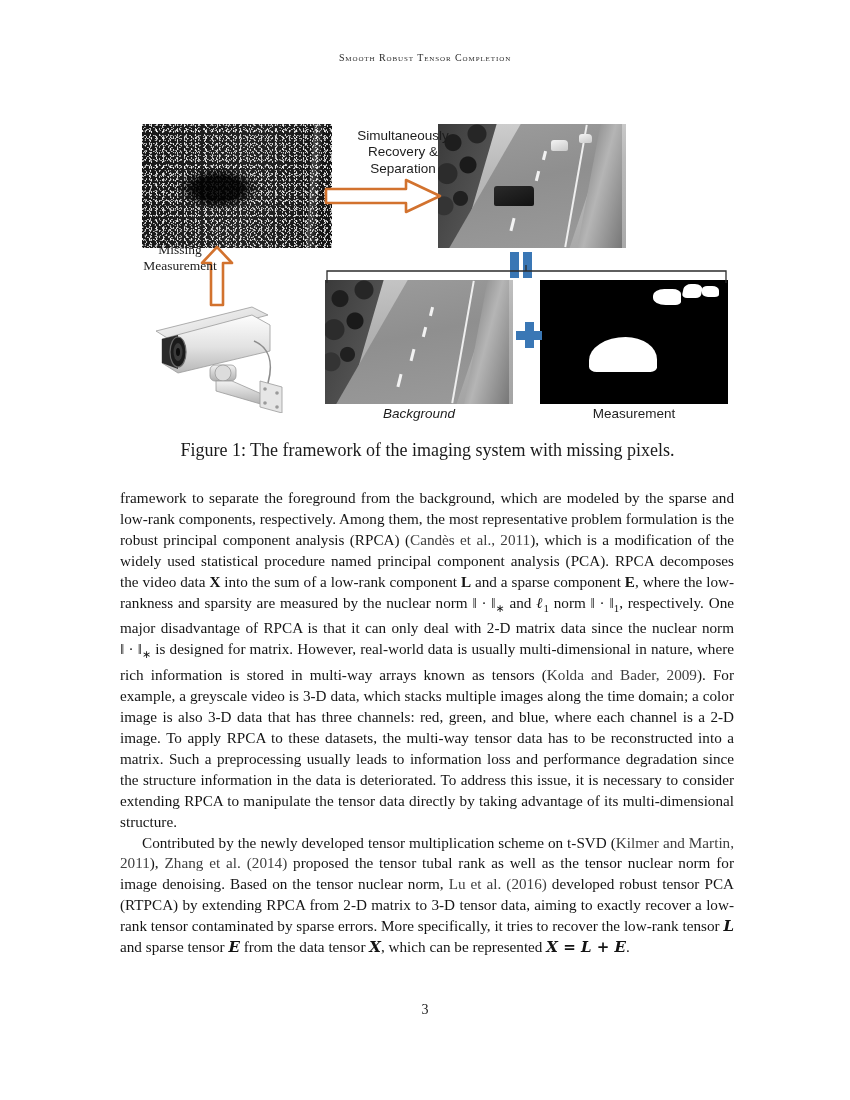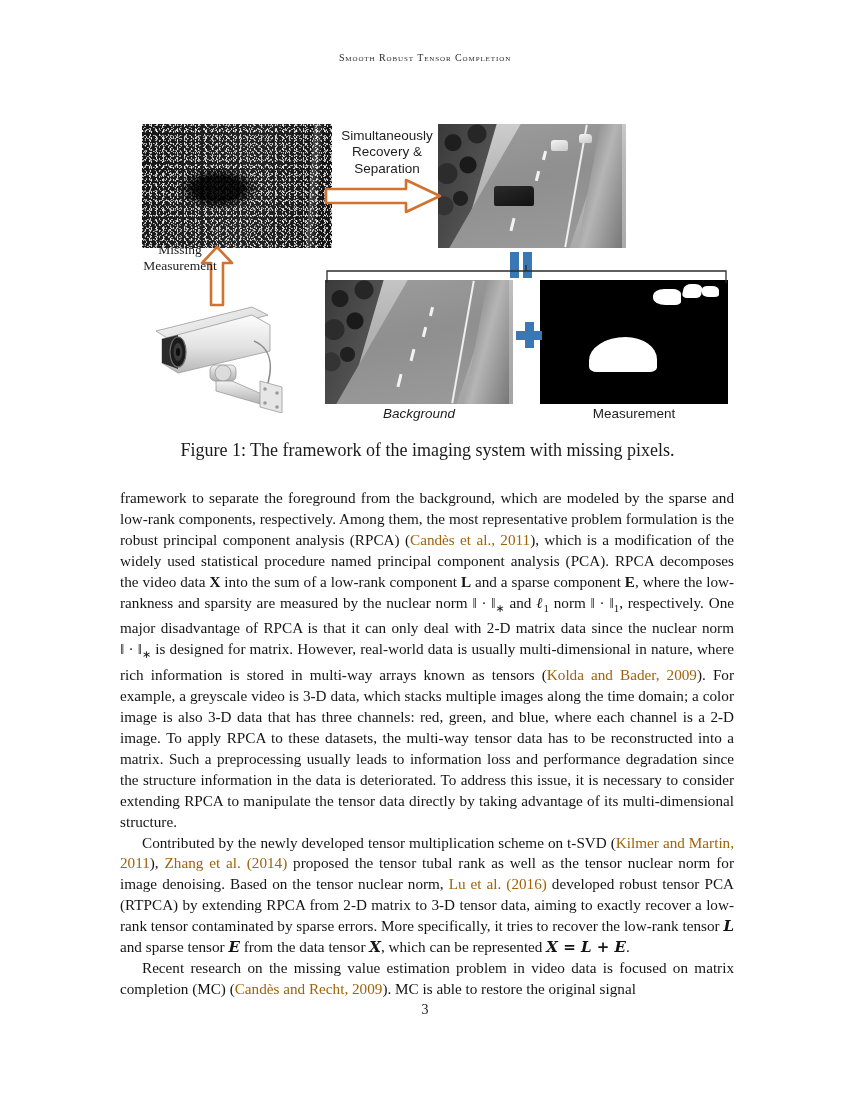--- a/index.html
+++ b/index.html
@@ -179,21 +179,21 @@
 
   
   .arrow-label {
     position: absolute;
     font-family: "Liberation Sans", sans-serif;
     font-size: 13.5px;
     line-height: 1.22;
     color: #1d1d1d;
     text-align: center;
   }
-  .label-sim { left: 213px; top: 18px; width: 108px; }
+  .label-sim { left: 229px; top: 18px; width: 108px; }
   .label-missing { left: 8px; top: 132px; width: 104px; text-align: center; font-family: Liberation Serif, serif; }
 
   .fig-caption-label {
     position: absolute;
     font-family: "Liberation Sans", sans-serif;
     font-size: 13.5px;
     color: #1d1d1d;
     text-align: center;
   }
   .label-background { left: 205px; top: 296px; width: 188px; font-style: italic; }
@@ -250,21 +250,21 @@
     width: 614px;
     font-size: 15.2px;
     line-height: 20.9px;
     text-align: justify;
     text-justify: inter-word;
     color: #141414;
     hyphens: none;
   }
   .body-text p { margin: 0; }
   .body-text p.indent { text-indent: 22px; }
-  .cite { color: #a16207; }
+  .cite { color: #404040; }
   .bm { font-weight: bold; }
   .cal {
     font-family: "DejaVu Serif", serif;
     font-weight: bold;
     font-style: italic;
     font-size: 15px;
   }
   .norm { white-space: nowrap; }
   sub { font-size: 0.72em; }
 
@@ -402,17 +402,16 @@
 </div>
 
 <div class="figure-caption">Figure 1: The framework of the imaging system with missing pixels.</div>
 
 <div class="body-text">
 
   <p><span>framework to separate the foreground from the background, which are modeled by the sparse and low-rank components, respectively. Among them, the most representative problem formulation is the robust principal component analysis (RPCA) (</span><span class="cite">Candès et al., 2011</span><span>), which is a modification of the widely used statistical procedure named principal component analysis (PCA). RPCA decomposes the video data </span><span class="bm">X</span><span> into the sum of a low-rank component </span><span class="bm">L</span><span> and a sparse component </span><span class="bm">E</span><span>, where the low-rankness and sparsity are measured by the nuclear norm </span><span class="norm"><span>‖ · ‖</span><sub>∗</sub></span><span> and </span><span class="norm"><i>ℓ</i><sub>1</sub></span><span> norm </span><span class="norm"><span>‖ · ‖</span><sub>1</sub></span><span>, respectively. One major disadvantage of RPCA is that it can only deal with 2-D matrix data since the nuclear norm </span><span class="norm"><span>‖ · ‖</span><sub>∗</sub></span><span> is designed for matrix. However, real-world data is usually multi-dimensional in nature, where rich information is stored in multi-way arrays known as tensors (</span><span class="cite">Kolda and Bader, 2009</span><span>). For example, a greyscale video is 3-D data, which stacks multiple images along the time domain; a color image is also 3-D data that has three channels: red, green, and blue, where each channel is a 2-D image. To apply RPCA to these datasets, the multi-way tensor data has to be reconstructed into a matrix. Such a preprocessing usually leads to information loss and performance degradation since the structure information in the data is deteriorated. To address this issue, it is necessary to consider extending RPCA to manipulate the tensor data directly by taking advantage of its multi-dimensional structure.</span></p>
 
   <p class="indent"><span>Contributed by the newly developed tensor multiplication scheme on t-SVD (</span><span class="cite">Kilmer and Martin, 2011</span><span>), </span><span class="cite">Zhang et al. (2014)</span><span> proposed the tensor tubal rank as well as the tensor nuclear norm for image denoising. Based on the tensor nuclear norm, </span><span class="cite">Lu et al. (2016)</span><span> developed robust tensor PCA (RTPCA) by extending RPCA from 2-D matrix to 3-D tensor data, aiming to exactly recover a low-rank tensor contaminated by sparse errors. More specifically, it tries to recover the low-rank tensor </span><span class="cal">L</span><span> and sparse tensor </span><span class="cal">E</span><span> from the data tensor </span><span class="cal">X</span><span>, which can be represented </span><span class="cal norm">X = L + E</span><span>.</span></p>
 
-  <p class="indent"><span>Recent research on the missing value estimation problem in video data is focused on matrix completion (MC) (</span><span class="cite">Candès and Recht, 2009</span><span>). MC is able to restore the original signal</span></p>
 
 </div>
 
 <div class="page-number">3</div>
 
 </body></html>

